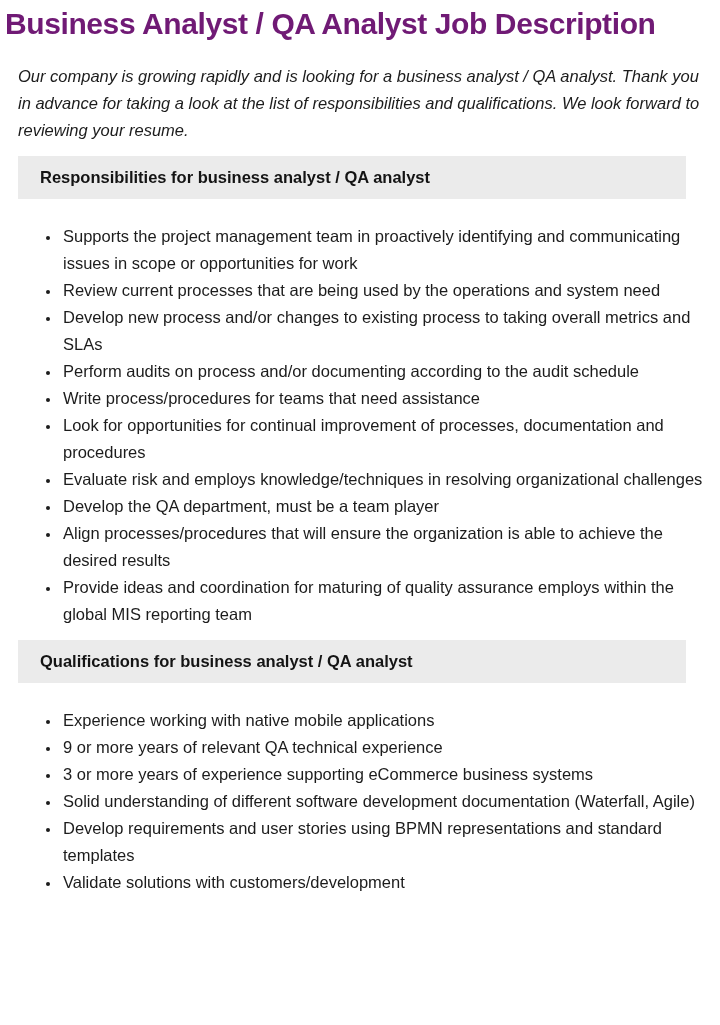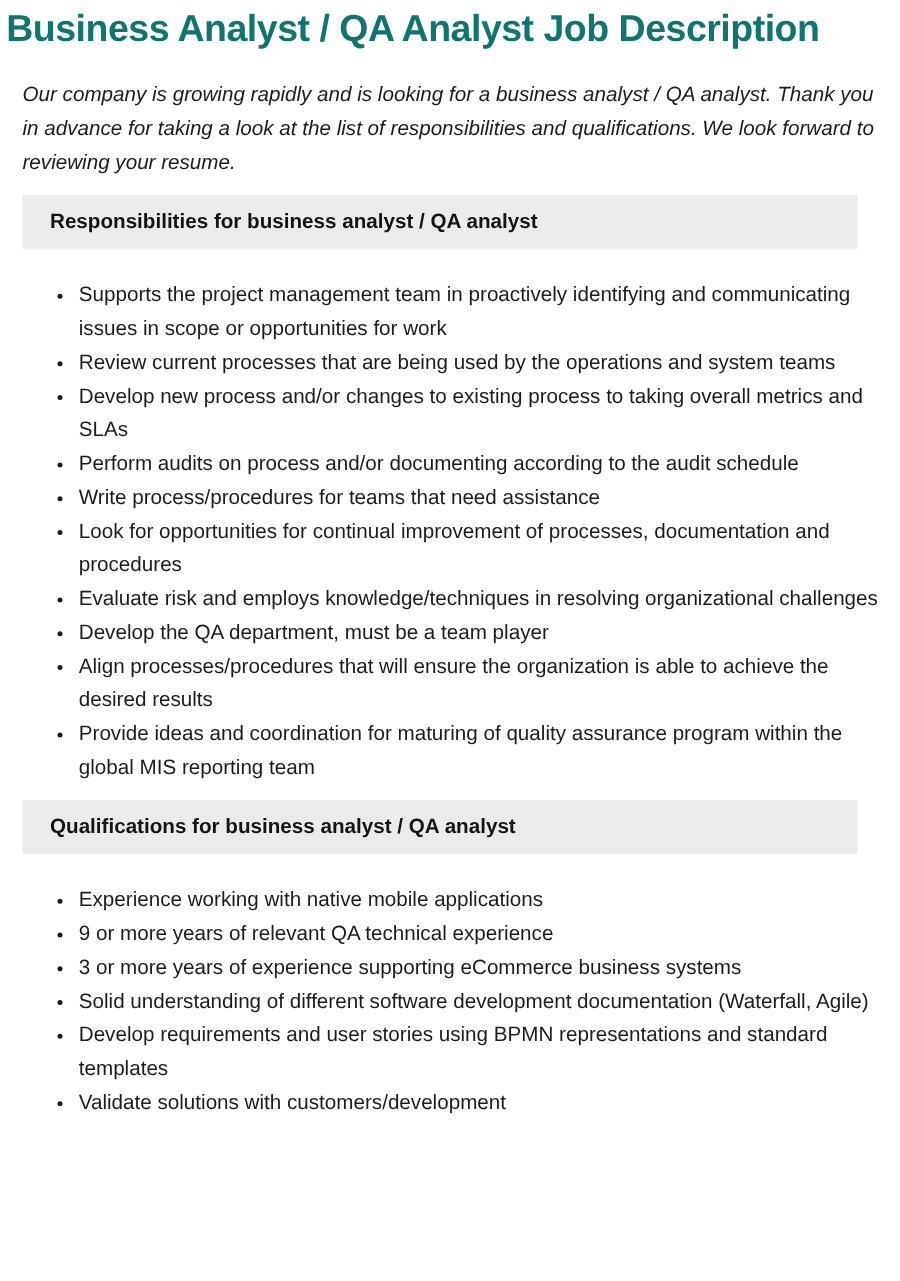--- a/index.html
+++ b/index.html
@@ -14,21 +14,21 @@
     overflow: hidden;
     font-family: "Liberation Sans", sans-serif;
     color: #1c1c1c;
   }
   .page-title {
     font-size: 30px;
     font-weight: bold;
     letter-spacing: -0.4px;
     margin: 0;
     padding: 7px 0 0 5px;
-    color: #0f766e;
+    color: #701a75;
     white-space: nowrap;
   }
   .intro {
     margin: 22px 18px 0 18px;
     font-size: 16.5px;
     line-height: 27px;
     font-style: italic;
   }
   .section-heading {
     background: #ebebeb;
@@ -61,29 +61,29 @@
 <main>
 
   <h1 class="page-title">Business Analyst / QA Analyst Job Description</h1>
 
   <p class="intro">Our company is growing rapidly and is looking for a business analyst / QA analyst. Thank you in advance for taking a look at the list of responsibilities and qualifications. We look forward to reviewing your resume.</p>
 
   <section>
     <div class="section-heading">Responsibilities for business analyst / QA analyst</div>
     <ul class="bullets">
         <li>Supports the project management team in proactively identifying and communicating issues in scope or opportunities for work</li>
-        <li>Review current processes that are being used by the operations and system teams</li>
+        <li>Review current processes that are being used by the operations and system need</li>
         <li>Develop new process and/or changes to existing process to taking overall metrics and SLAs</li>
         <li>Perform audits on process and/or documenting according to the audit schedule</li>
         <li>Write process/procedures for teams that need assistance</li>
         <li>Look for opportunities for continual improvement of processes, documentation and procedures</li>
         <li>Evaluate risk and employs knowledge/techniques in resolving organizational challenges</li>
         <li>Develop the QA department, must be a team player</li>
         <li>Align processes/procedures that will ensure the organization is able to achieve the desired results</li>
-        <li>Provide ideas and coordination for maturing of quality assurance program within the global MIS reporting team</li>
+        <li>Provide ideas and coordination for maturing of quality assurance employs within the global MIS reporting team</li>
       </ul>
   </section>
 
   <section>
     <div class="section-heading">Qualifications for business analyst / QA analyst</div>
     <ul class="bullets">
         <li>Experience working with native mobile applications</li>
         <li>9 or more years of relevant QA technical experience</li>
         <li>3 or more years of experience supporting eCommerce business systems</li>
         <li>Solid understanding of different software development documentation (Waterfall, Agile)</li>

